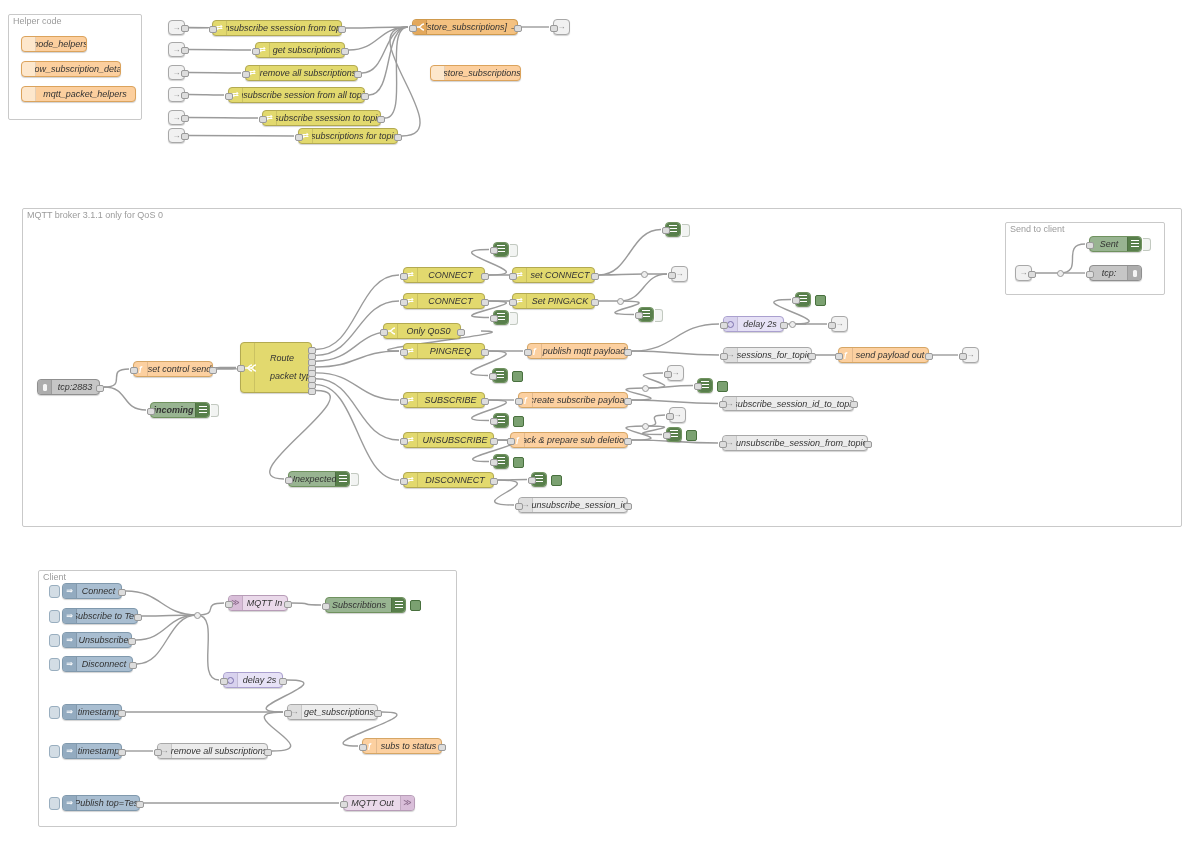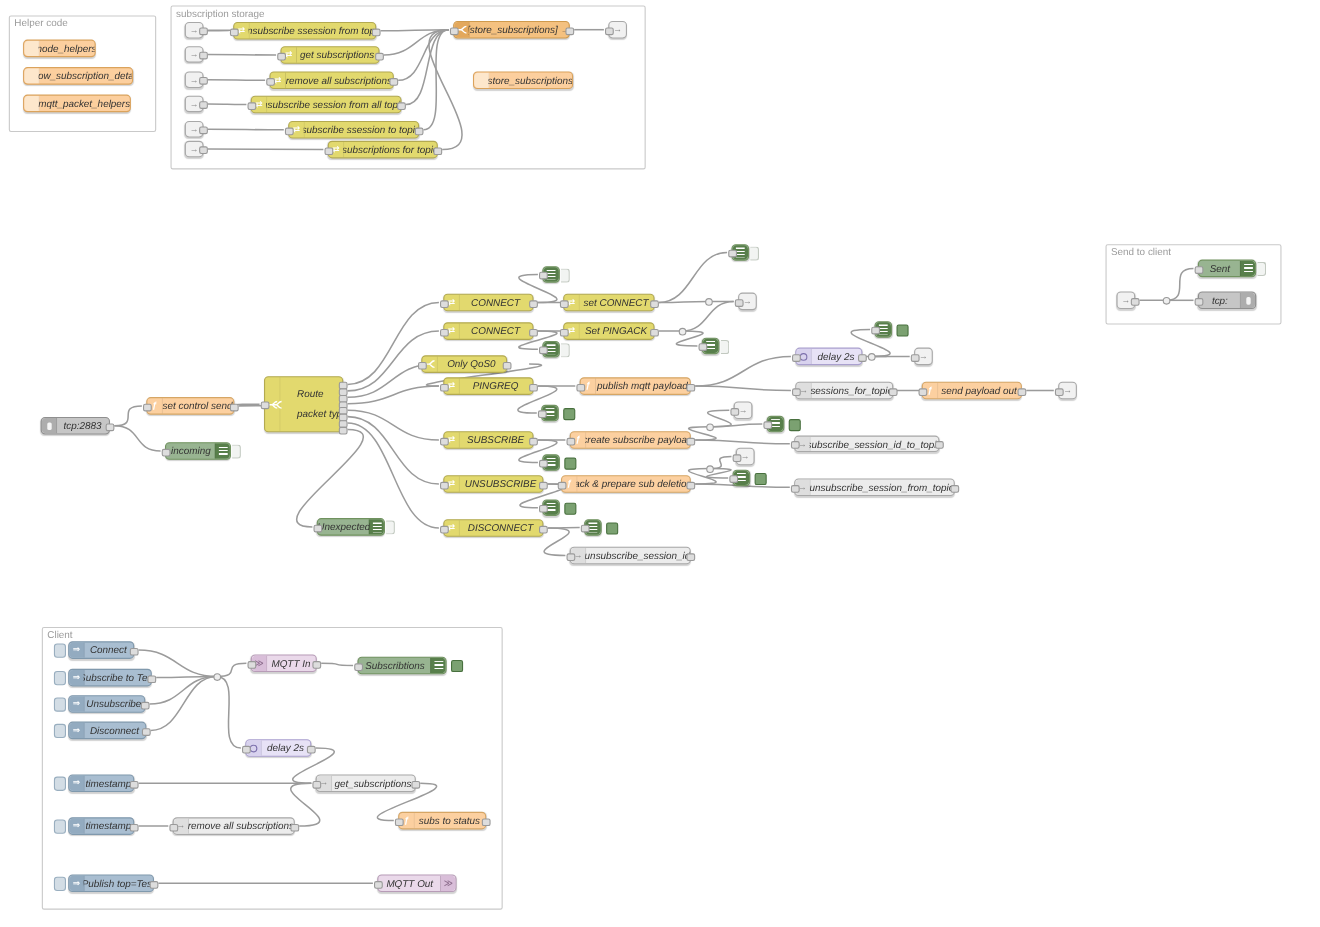--- a/index.html
+++ b/index.html
@@ -131,42 +131,42 @@
       <path d="M287,680 C347,680 223,712 283,712" fill="none" stroke="#9b9b9b" stroke-width="1.4"></path>
       <path d="M126,712 C204.5,712 204.5,712 283,712" fill="none" stroke="#9b9b9b" stroke-width="1.4"></path>
       <path d="M382,712 C442,712 298,746 358,746" fill="none" stroke="#9b9b9b" stroke-width="1.4"></path>
       <path d="M126,751 C151,751 128,751 153,751" fill="none" stroke="#9b9b9b" stroke-width="1.4"></path>
       <path d="M272,751 C332,751 223,712 283,712" fill="none" stroke="#9b9b9b" stroke-width="1.4"></path>
       <path d="M144,803 C241.5,803 241.5,803 339,803" fill="none" stroke="#9b9b9b" stroke-width="1.4"></path>
     </svg>
 <div class="group" style="left: 8px; top: 14px; width: 132px; height: 104px;">
       <div class="glabel">Helper code</div>
     </div>
-    <div class="group" style="left: 155px; top: 5px; width: 430px; height: 147px;">
-      <div class="glabel">subscription storage</div>
+    <div class="group" style="left: 22px; top: 208px; width: 1158px; height: 317px;">
+      <div class="glabel">MQTT broker 3.1.1 only for QoS 0</div>
     </div>
     <div class="group" style="left: 1005px; top: 222px; width: 158px; height: 71px;">
       <div class="glabel">Send to client</div>
     </div>
     <div class="group" style="left: 38px; top: 570px; width: 417px; height: 255px;">
       <div class="glabel">Client</div>
     </div>
     <div class="node t-subflow" style="left: 21px; top: 36px; width: 66px; height: 16px;">
       <div class="icon l">
         <div></div>
       </div>
       <div class="lbl pl">node_helpers</div>
     </div>
     <div class="node t-subflow" style="left: 21px; top: 61px; width: 100px; height: 16px;">
       <div class="icon l">
         <div></div>
       </div>
       <div class="lbl pl">show_subscription_details</div>
     </div>
-    <div class="node t-subflow" style="left: 21px; top: 86px; width: 98px; height: 16px;">
+    <div class="node t-subflow" style="left: 21px; top: 86px; width: 115px; height: 16px;">
       <div class="icon l">
         <div></div>
       </div>
       <div class="lbl pl">mqtt_packet_helpers</div>
     </div>
     <div class="node t-linkin" style="left: 168px; top: 20px; width: 17px; height: 15px;">
       <div class="icon full">
         <span class="linkglyph">→</span>
       </div>
       <div class="port" style="top: 4px; right: -4.5px;"></div>
@@ -279,21 +279,21 @@
       <div class="port" style="top: 4.5px; right: -4.5px;"></div>
     </div>
     <div class="node t-function" style="left: 133px; top: 361px; width: 80px; height: 16px;">
       <div class="icon l">
         <span class="glyph" style="font-style: italic;">ƒ</span>
       </div>
       <div class="lbl pl">set control send</div>
       <div class="port" style="top: 4.5px; left: -4.5px;"></div>
       <div class="port" style="top: 4.5px; right: -4.5px;"></div>
     </div>
-    <div class="node t-debug" style="left: 150px; top: 402px; width: 60px; height: 16px;">
+    <div class="node t-debug" style="left: 150px; top: 402px; width: 60px; height: 16px; font-weight: bold;">
       <div class="icon r">
         <div class="bars"></div>
       </div>
       <div class="lbl pr">incoming</div>
       <div class="port" style="top: 4.5px; left: -4.5px;"></div>
       <div class="dtab" style="left: 60px;"></div>
     </div>
     <div class="node t-route" style="left: 240px; top: 342px; width: 72px; height: 51px;">
       <div class="icon l">
         <div style="line-height: 0;"><svg width="10" height="10" viewBox="0 0 10 10">

